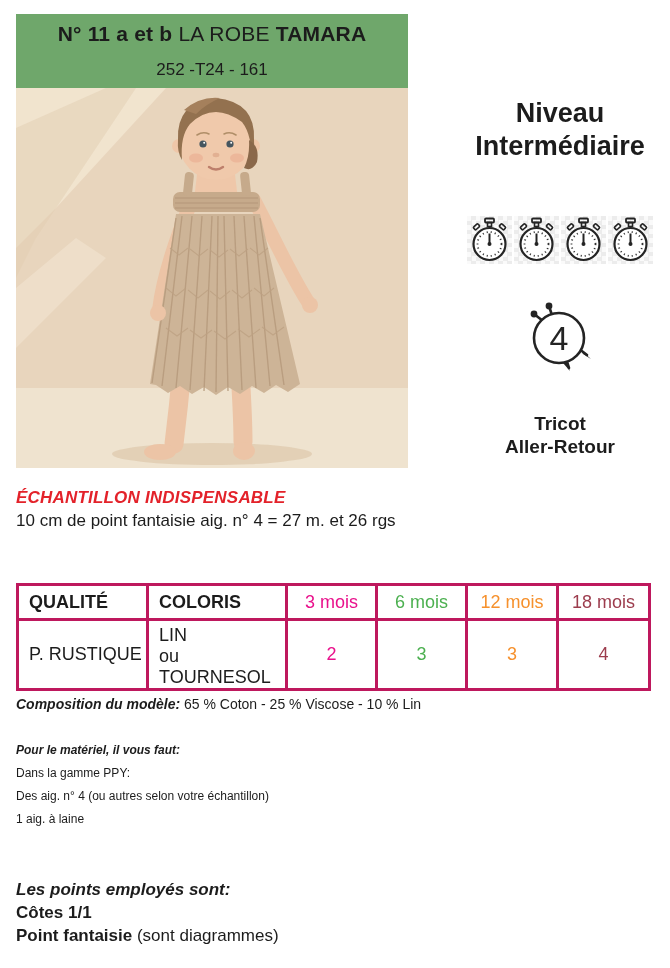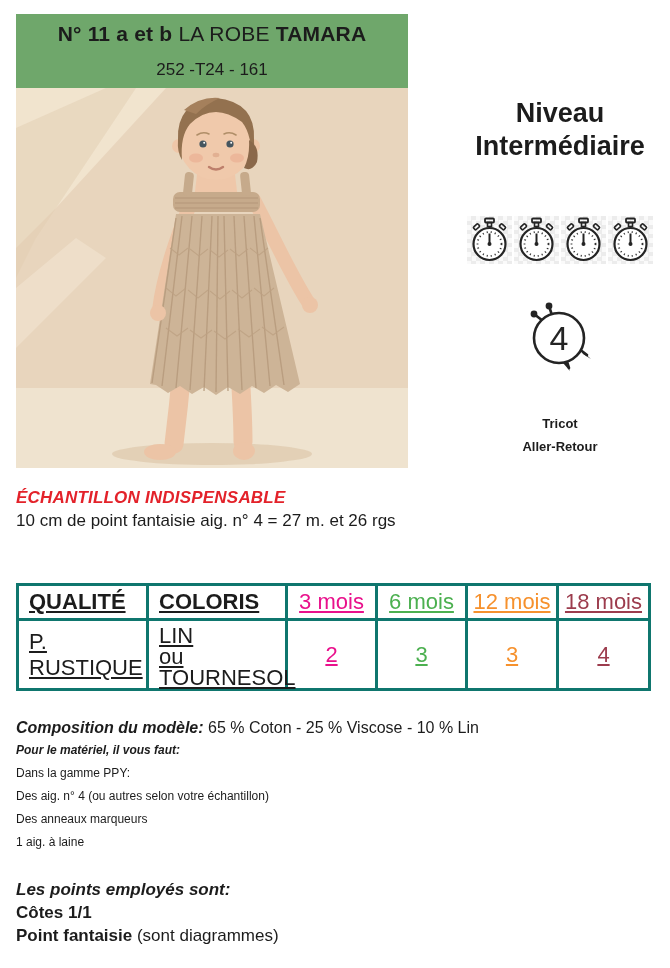--- a/index.html
+++ b/index.html
@@ -28,44 +28,44 @@
     display:flex; flex-direction:column; align-items:center;margin-left:31px;
   }
   .niveau { margin-top:9px; font-size:27px; font-weight:bold; line-height:33px; text-align:center; }
   .watches { margin-top:53px; display:flex; gap:2px; }
   .watch {
     width:45px; height:48px;
     background-image: conic-gradient(#ececec 25%, #fafafa 0 50%, #ececec 0 75%, #fafafa 0);
     background-size:9px 9px;
   }
   .needle-wrap { margin-top:36px; }
-  .tricot { margin-top:34px; font-size:13px; font-weight:bold; line-height:23px; text-align:center; }
+  .tricot { margin-top:34px; font-size:19px; font-weight:bold; line-height:23px; text-align:center; }
 
   
   .gauge { position:absolute; left:16px; top:486px; font-size:17px; line-height:23px; }
   .gauge-heading { font-weight:bold; font-style:italic; letter-spacing:.2px; }
 
   
   .size-table {
     position:absolute; left:16px; top:583px; width:632px;
     border-collapse:collapse; table-layout:fixed;
   }
   .size-table th, .size-table td {
-    border:3px solid #0f766e; font-size:22px; vertical-align:middle;text-decoration:underline;
+    border:3px solid #be185d; font-size:18px; vertical-align:middle;
   }
   .size-table th { height:35px; font-weight:bold; }
   .size-table td { height:50px; font-weight:normal; }
   .col-qualite { width:130px; } .col-coloris { width:139px; }
   .col-m1 { width:90px; } .col-m2 { width:90px; } .col-m3 { width:91px; } .col-m4 { width:92px; }
   .cell-left { text-align:left; padding-left:10px; }
   .cell-center { text-align:center; }
   .coloris-cell { line-height:21px; padding-top:4px; vertical-align:top; }
 
   
-  .composition { position:absolute; left:16px; top:716px; font-size:16px; line-height:23px; }
+  .composition { position:absolute; left:16px; top:693px; font-size:14px; line-height:23px; }
   .materials   { position:absolute; left:16px; top:739px; font-size:12px; line-height:23px; }
   .stitches    { position:absolute; left:16px; top:878px; font-size:17px; line-height:23px; }
   .bi { font-weight:bold; font-style:italic; }
   .b  { font-weight:bold; }
 </style>
 </head>
 <body>
 
 <div class="page">
 
@@ -275,21 +275,20 @@
     </table>
 
   <div class="composition">
     <span class="bi">Composition du modèle:</span><span> 65 % Coton - 25 % Viscose - 10 % Lin</span>
   </div>
 
   <div class="materials">
     <div class="bi">Pour le matériel, il vous faut:</div>
     <div>Dans la gamme PPY:</div>
     <div>Des aig. n° 4 (ou autres selon votre échantillon)</div>
-    <div>Des anneaux marqueurs</div>
     <div>1 aig. à laine</div>
   </div>
 
   <div class="stitches">
     <div class="bi">Les points employés sont:</div>
     <div class="b">Côtes 1/1</div>
     <div>
       <span class="b">Point fantaisie</span><span> (sont diagrammes)</span>
     </div>
   </div>

